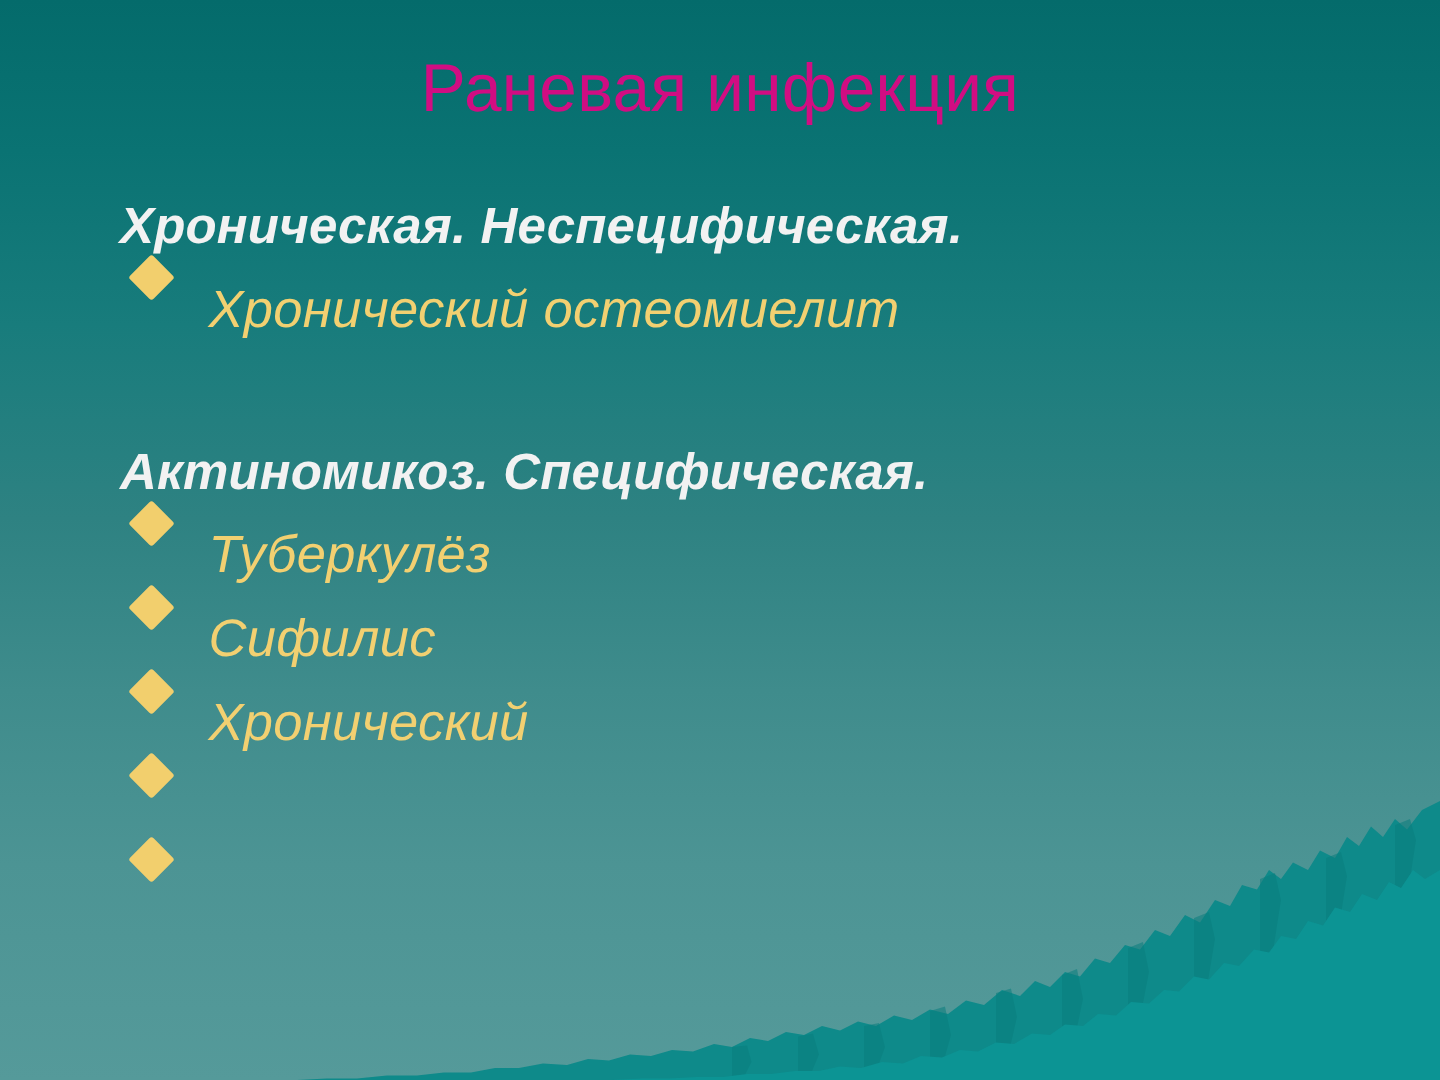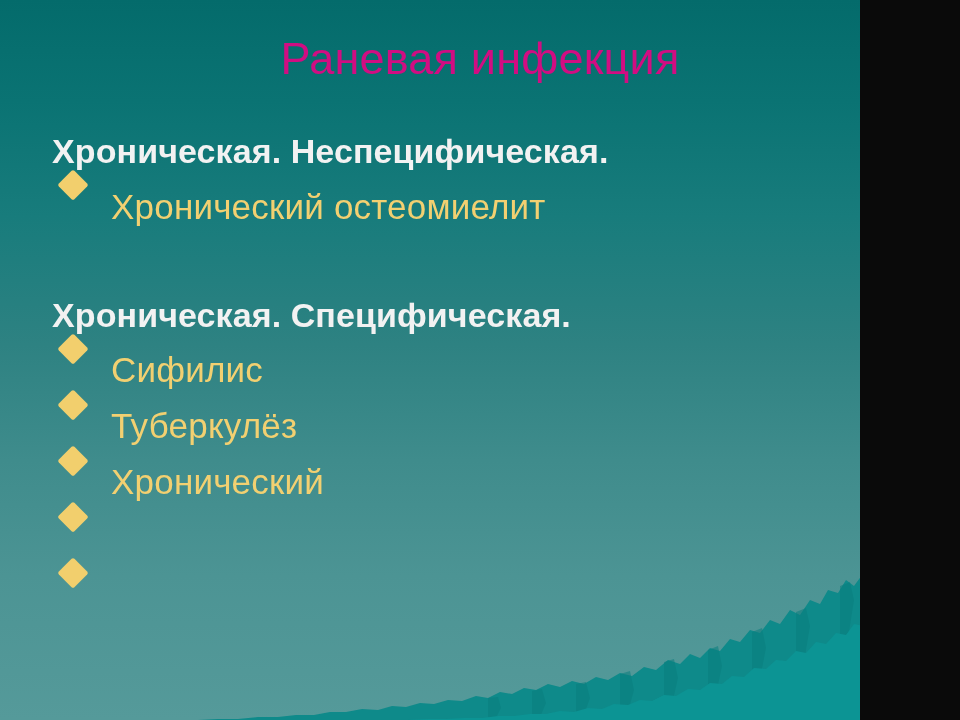--- a/index.html
+++ b/index.html
@@ -4,21 +4,21 @@
 <title>Раневая инфекция</title>
 <style>
   html, body {
     margin: 0;
     padding: 0;
     background: #0a0a0a;
   }
 
   #slide {
     position: relative;
-    width: 860px;
+    width: 960px;
     height: 720px;
     overflow: hidden;
     font-family: "Liberation Sans", "DejaVu Sans", sans-serif;
     
     background: linear-gradient(to bottom,
         #046b6b 0%,
         #0a7373 14%,
         #187c7c 30%,
         #2e8282 48%,
         #3f8c8c 64%,
@@ -47,23 +47,24 @@
     font-weight: 400;
     line-height: 52px;
     color: #d10d82;
     letter-spacing: 0.2px;
     white-space: nowrap;
   }
 
   
   #body-block {
     position: absolute;
-    left: 52px;
+    left: 80px;
     top: 128px;
     width: 860px;
+    font-style: italic;
   }
 
   .sec-head {
     font-size: 34px;
     font-weight: 700;
     color: #f2f2f2;
     line-height: 46px;
     letter-spacing: 0.1px;
     margin: 0 0 4px 0;
     white-space: nowrap;
@@ -157,30 +158,30 @@
 
       <div class="bullet-row">
         <span class="diamond"></span>
         <span class="bullet-text">Хронический остеомиелит</span>
       </div>
     </div>
 
     <div class="spacer-gap"></div>
 
     <div class="section">
-      <div class="sec-head">Хроническая. Специфическая.</div>
+      <div class="sec-head">Актиномикоз. Специфическая.</div>
+
+      <div class="bullet-row tight">
+        <span class="diamond"></span>
+        <span class="bullet-text">Туберкулёз</span>
+      </div>
 
       <div class="bullet-row tight">
         <span class="diamond"></span>
         <span class="bullet-text">Сифилис</span>
-      </div>
-
-      <div class="bullet-row tight">
-        <span class="diamond"></span>
-        <span class="bullet-text">Туберкулёз</span>
       </div>
 
       <div class="bullet-row tight">
         <span class="diamond"></span>
         <span class="bullet-text">Хронический</span>
       </div>
 
       <div class="bullet-row tight">
         <span class="diamond"></span>
       </div>

